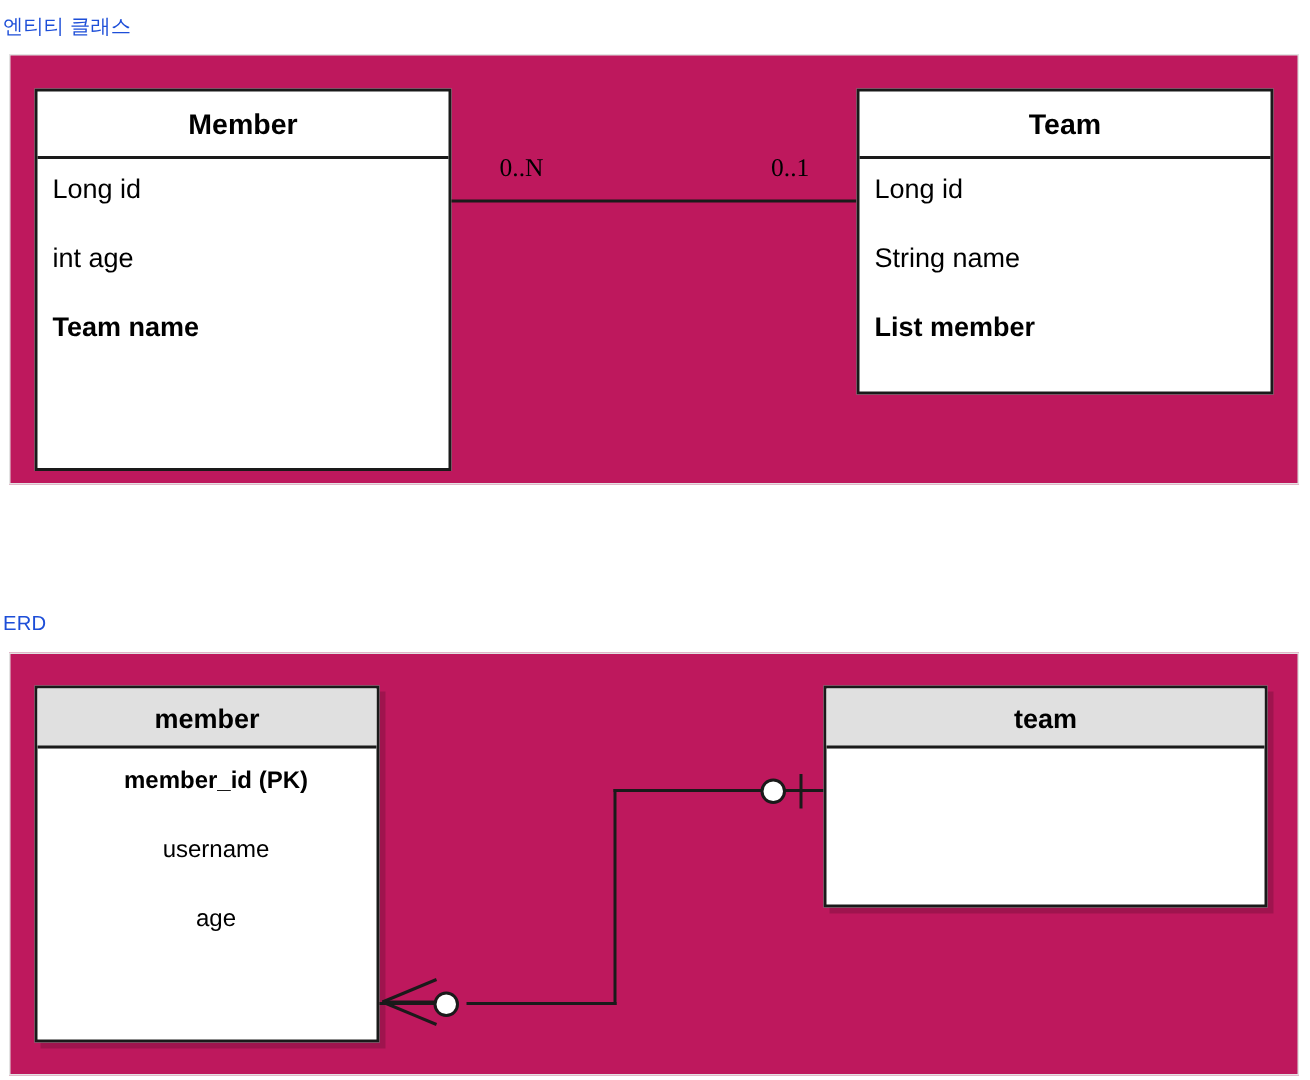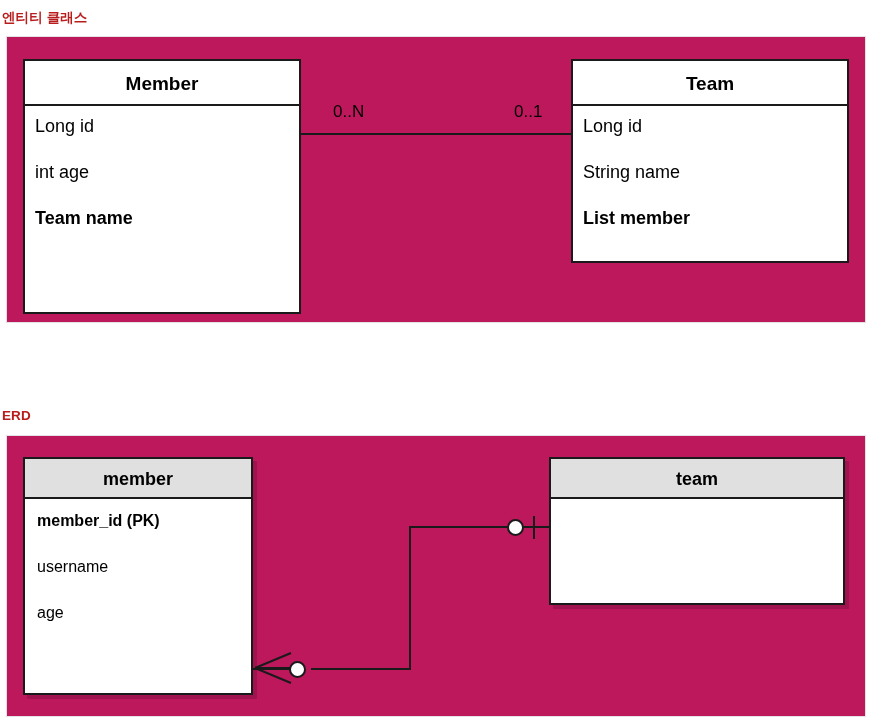--- a/index.html
+++ b/index.html
@@ -12,23 +12,23 @@
     height: 720px;
     position: relative;
     font-family: "Liberation Sans", "DejaVu Sans", sans-serif;
     color: #000000;
     overflow: hidden;
   }
 
   .section-label {
     position: absolute;
     font-size: 13.5px;
-    font-weight: bold;
+    font-weight: normal;
     letter-spacing: 0.1px;
-    color: #b91c1c;
+    color: #1d4ed8;
     white-space: nowrap;
   }
   #label-entity-class { left: 2px; top: 9px; }
   #label-erd         { left: 2px; top: 408px; }
 
   .diagram-frame {
     position: absolute;
     background: #be185d;
     border: 1px solid #e3e3e3;
     box-sizing: border-box;
@@ -74,20 +74,21 @@
     top: 132px;
     width: 270px;
     height: 2px;
     background: #1a1a1a;
   }
   .multiplicity {
     position: absolute;
     font-size: 17px;
     line-height: 1;
     white-space: nowrap;
+    font-family: Liberation Serif, serif;
   }
   #mult-source { left: 332px; top: 102px; }
   #mult-target { left: 513px; top: 102px; }
 
   
   .erd-table {
     position: absolute;
     background: #ffffff;
     border: 2px solid #1a1a1a;
     box-sizing: border-box;
@@ -105,20 +106,21 @@
   }
   .erd-cols {
     padding: 14px 0 0 12px;
     box-sizing: border-box;
   }
   .erd-col {
     font-size: 16px;
     line-height: 1;
     margin-bottom: 30px;
     white-space: nowrap;
+    text-align: center;
   }
   .erd-col.is-key { font-weight: bold; }
 
   #erd-member { left: 22px;  top: 456px; width: 230px; height: 238px; }
   #erd-team   { left: 548px; top: 456px; width: 296px; height: 148px; }
 
   
   .conn-seg { position: absolute; background: #1a1a1a; }
   #conn-h-low  { left: 310px; top: 667px; width: 100px; height: 2px; }
   #conn-v      { left: 408px; top: 525px; width: 2px;  height: 144px; }

